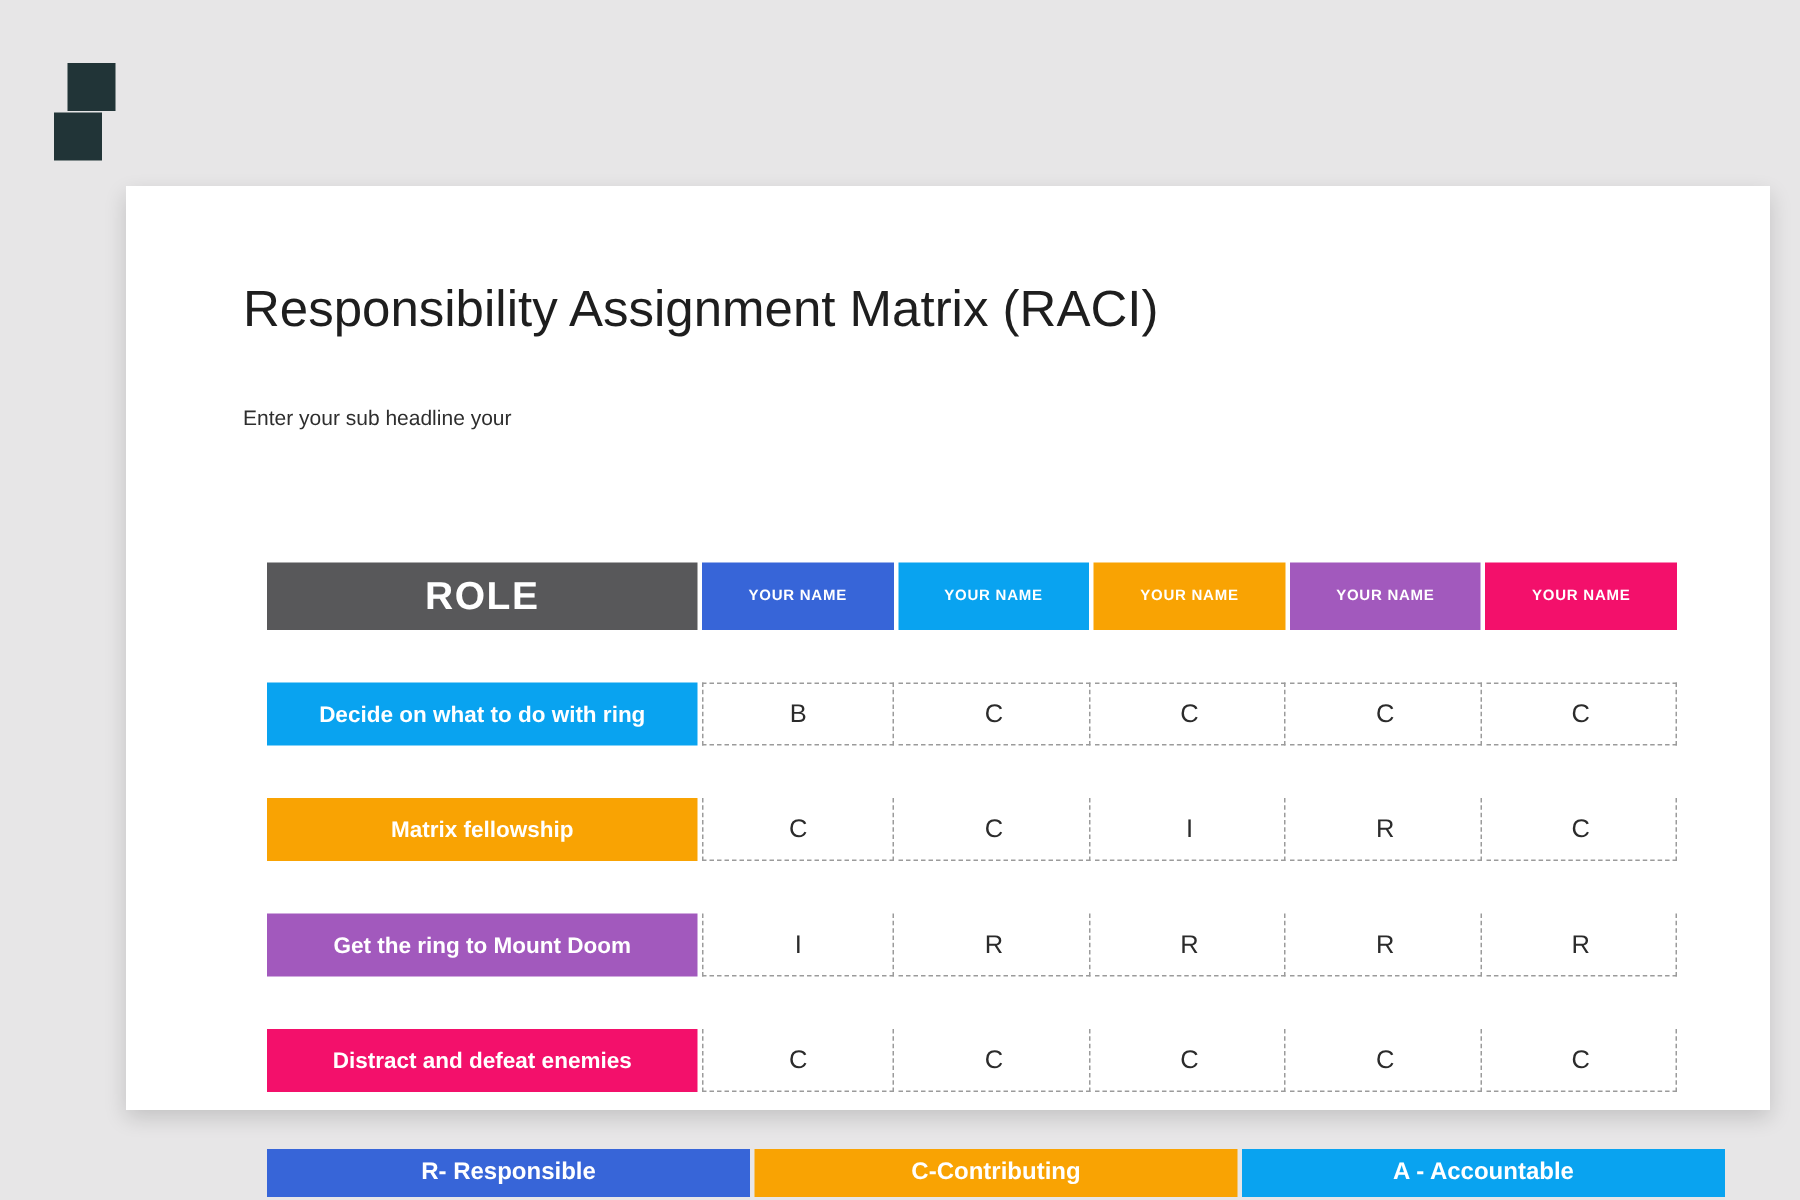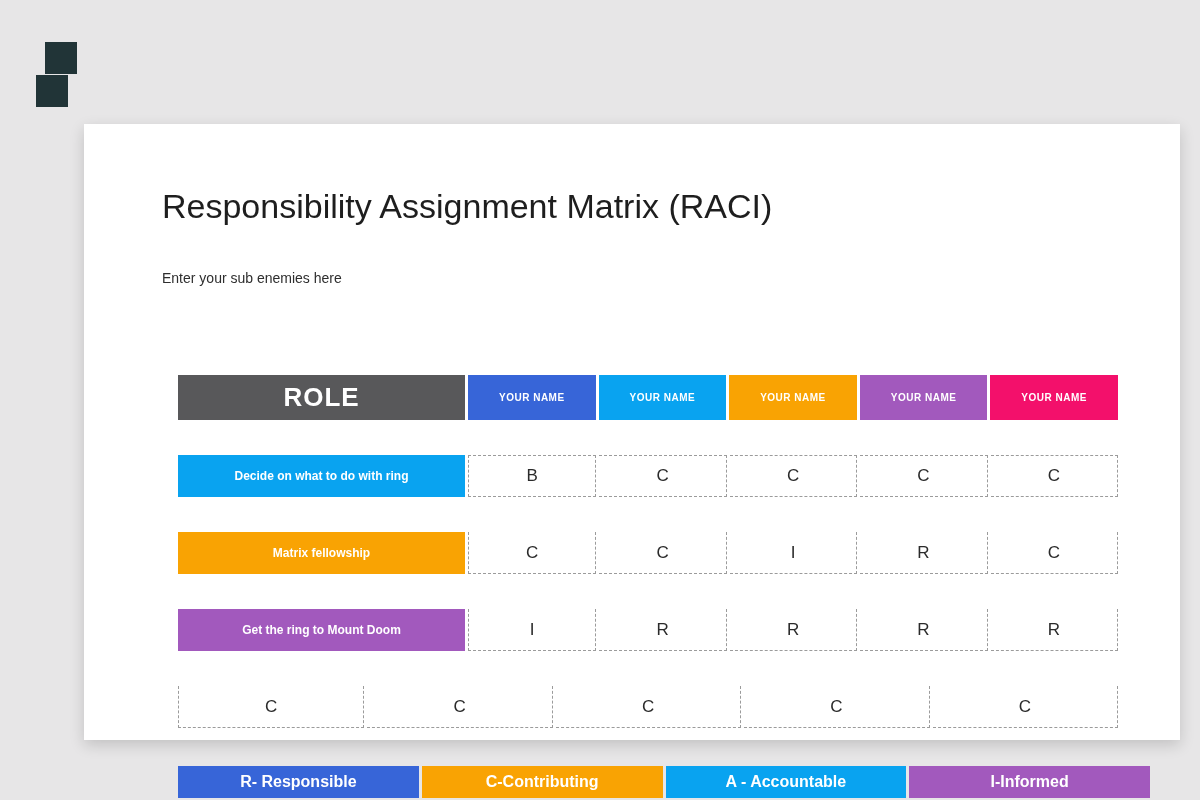--- a/index.html
+++ b/index.html
@@ -38,21 +38,21 @@
     width:287px; flex:0 0 287px; background:#58585a;
     color:#fff; font-size:26px; font-weight:700; letter-spacing:1px;
     display:flex; align-items:center; justify-content:center;
   }
   .col-head {
     flex:1 1 0; color:#fff; font-size:10px; font-weight:700; letter-spacing:0.5px;
     display:flex; align-items:center; justify-content:center;
   }
   .row-label {
     width:287px; flex:0 0 287px;
-    color:#fff; font-size:12px; font-weight:700;
+    color:#fff; font-size:15px; font-weight:700;
     display:flex; align-items:center; justify-content:center;
     text-align:center; padding:0 10px;
   }
   .cell {
     flex:1 1 0; background:#fff;
     color:#2b2b2b; font-size:17px; font-weight:400;
     display:flex; align-items:center; justify-content:center;
     border-right:1px dashed #9b9b9b;
     border-bottom:1px dashed #9b9b9b;
   }
@@ -70,21 +70,21 @@
 
 <div class="canvas">
 
   <div class="corner-sq sq1" style="background: rgb(33, 52, 55);"></div>
   <div class="corner-sq sq2" style="background: rgb(33, 52, 55);"></div>
 
   <div class="card">
     <div class="card-inner">
 
       <div class="title">Responsibility Assignment Matrix (RACI)</div>
-      <div class="subtitle">Enter your sub enemies here</div>
+      <div class="subtitle">Enter your sub headline your</div>
 
       <div class="matrix">
 
         <div class="grid-row header-row">
           <div class="role-head" style="background: rgb(88, 88, 90);">ROLE</div>
           <div class="col-head" style="background: rgb(55, 101, 216);">YOUR NAME</div>
           <div class="col-head" style="background: rgb(9, 163, 240);">YOUR NAME</div>
           <div class="col-head" style="background: rgb(249, 163, 3);">YOUR NAME</div>
           <div class="col-head" style="background: rgb(162, 89, 189);">YOUR NAME</div>
           <div class="col-head" style="background: rgb(243, 16, 107);">YOUR NAME</div>
@@ -111,30 +111,30 @@
         <div class="grid-row data-row">
           <div class="row-label" style="background: rgb(162, 89, 189);">Get the ring to Mount Doom</div>
           <div class="cell first">I</div>
           <div class="cell">R</div>
           <div class="cell">R</div>
           <div class="cell">R</div>
           <div class="cell">R</div>
         </div>
 
         <div class="grid-row data-row">
+          <div class="row-label" style="background: rgb(243, 16, 107);">Distract and defeat enemies</div>
           <div class="cell first">C</div>
           <div class="cell">C</div>
           <div class="cell">C</div>
           <div class="cell">C</div>
           <div class="cell">C</div>
         </div>
 
         <div class="legend-row">
           <div class="legend-item" style="background: rgb(55, 101, 216);">R- Responsible</div>
           <div class="legend-item" style="background: rgb(249, 163, 3);">C-Contributing</div>
           <div class="legend-item" style="background: rgb(9, 163, 240);">A - Accountable</div>
-          <div class="legend-item" style="background: rgb(162, 89, 189);">I-Informed</div>
         </div>
 
       </div>
     </div>
   </div>
 </div>
 
 </body></html>

